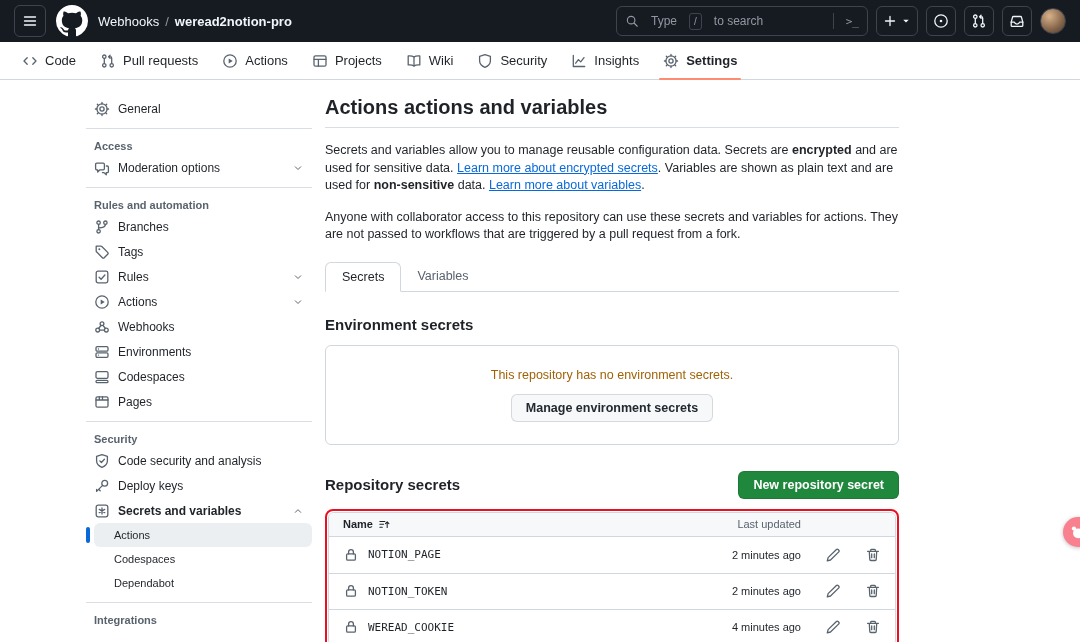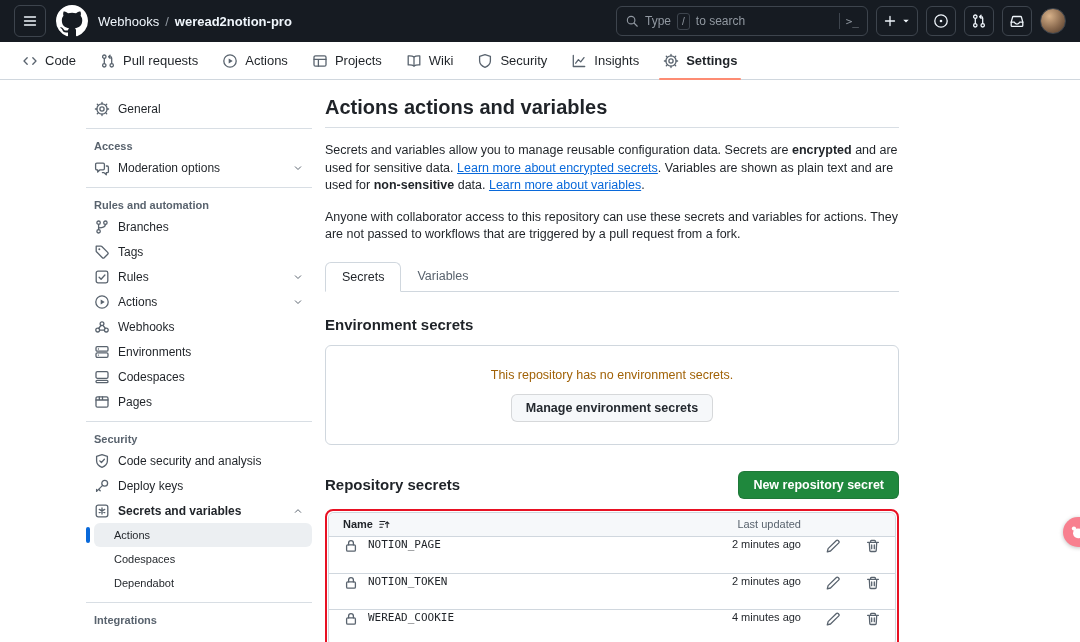--- a/index.html
+++ b/index.html
@@ -10,21 +10,21 @@
 svg.icon{flex:none;fill:none;stroke:currentColor;stroke-width:1.3;stroke-linecap:round;stroke-linejoin:round;display:block}
 
 
 .app-header{height:42px;background:#161b22;display:flex;align-items:center;gap:10px;padding:0 14px;color:#f0f6fc}
 .icon-btn-dark{width:32px;height:32px;border:1px solid #3d444d;border-radius:6px;display:flex;align-items:center;justify-content:center;color:#f0f6fc}
 .gh-logo{color:#fff;display:flex}
 .crumb{display:flex;align-items:center;gap:6px;font-size:13px}
 .crumb .sep{color:#9198a1}
 .crumb .repo{font-weight:600}
 .header-right{margin-left:auto;display:flex;align-items:center;gap:8px}
-.search-box{width:252px;height:30px;border:1px solid #3d444d;border-radius:6px;display:flex;align-items:center;gap:6px;padding:0 8px;color:#9198a1;font-size:12px}
+.search-box{width:252px;height:30px;border:1px solid #3d444d;border-radius:6px;display:flex;align-items:center;gap:12px;padding:0 8px;color:#9198a1;font-size:12px}
 .search-box .kbd{border:1px solid #3d444d;border-radius:3px;font-size:10px;line-height:15px;padding:0 4px}
 .search-box .divider{width:1px;height:16px;background:#3d444d;margin-left:auto}
 .search-box .term{font-family:"DejaVu Sans Mono","Liberation Mono",monospace;font-size:11px;color:#9198a1}
 .hbtn{height:30px;min-width:30px;border:1px solid #3d444d;border-radius:6px;display:flex;align-items:center;justify-content:center;color:#f0f6fc;padding:0 5px;gap:2px}
 .hbtn.sq{width:30px;padding:0}
 .avatar{width:26px;height:26px;border-radius:50%;border:1px solid #3d444d;
   background:radial-gradient(circle at 35% 30%,#d8b28a 0%,#8a6a4f 55%,#4a3526 100%)}
 
 
 .repo-tabs{display:flex;align-items:stretch;height:38px;padding:0 10px;border-bottom:1px solid #d0d7de;background:#fff}
@@ -63,21 +63,21 @@
 .btn-green{padding:4px 14px;font-size:12.5px;font-weight:600;line-height:18px;color:#fff;background:#1f883d;border:1px solid rgba(31,35,40,.15);border-radius:6px}
 
 
 .annotation{margin-top:10px;border:2px solid #e81123;border-radius:8px;padding:1px}
 .stable{border:1px solid #d0d7de;border-radius:6px;overflow:hidden;font-size:11px}
 .thead{display:flex;align-items:center;background:#f6f8fa;border-bottom:1px solid #d0d7de;padding:0 14px;height:24px}
 .thead .nh{font-weight:700;display:flex;align-items:center;gap:5px;color:#1f2328}
 .thead .spacer{flex:1}
 .thead .uh{width:110px;text-align:right;color:#59636e}
 .thead .icons-gap{width:80px}
-.trow{display:flex;align-items:flex-start;padding:1px 14px;height:36px}
+.trow{display:flex;align-items:center;padding:12px 14px;height:36px}
 .trow + .trow{border-top:1px solid #d0d7de}
 .trow .lock{color:#59636e}
 .sname{font-family:"DejaVu Sans Mono","Liberation Mono",monospace;font-size:11px;margin-left:9px;flex:1;color:#1f2328}
 .supdated{width:110px;text-align:right;color:#1f2328}
 .row-btn{width:16px;height:16px;margin-left:24px;color:#59636e;display:flex;align-items:center;justify-content:center}
 
 
 .float-widget{position:absolute;top:517px;right:-13px;width:30px;height:30px;border-radius:50%;
   background:#f8808f;color:#fff;display:flex;align-items:center;justify-content:center;box-shadow:0 1px 4px rgba(0,0,0,.25)}
 </style>

